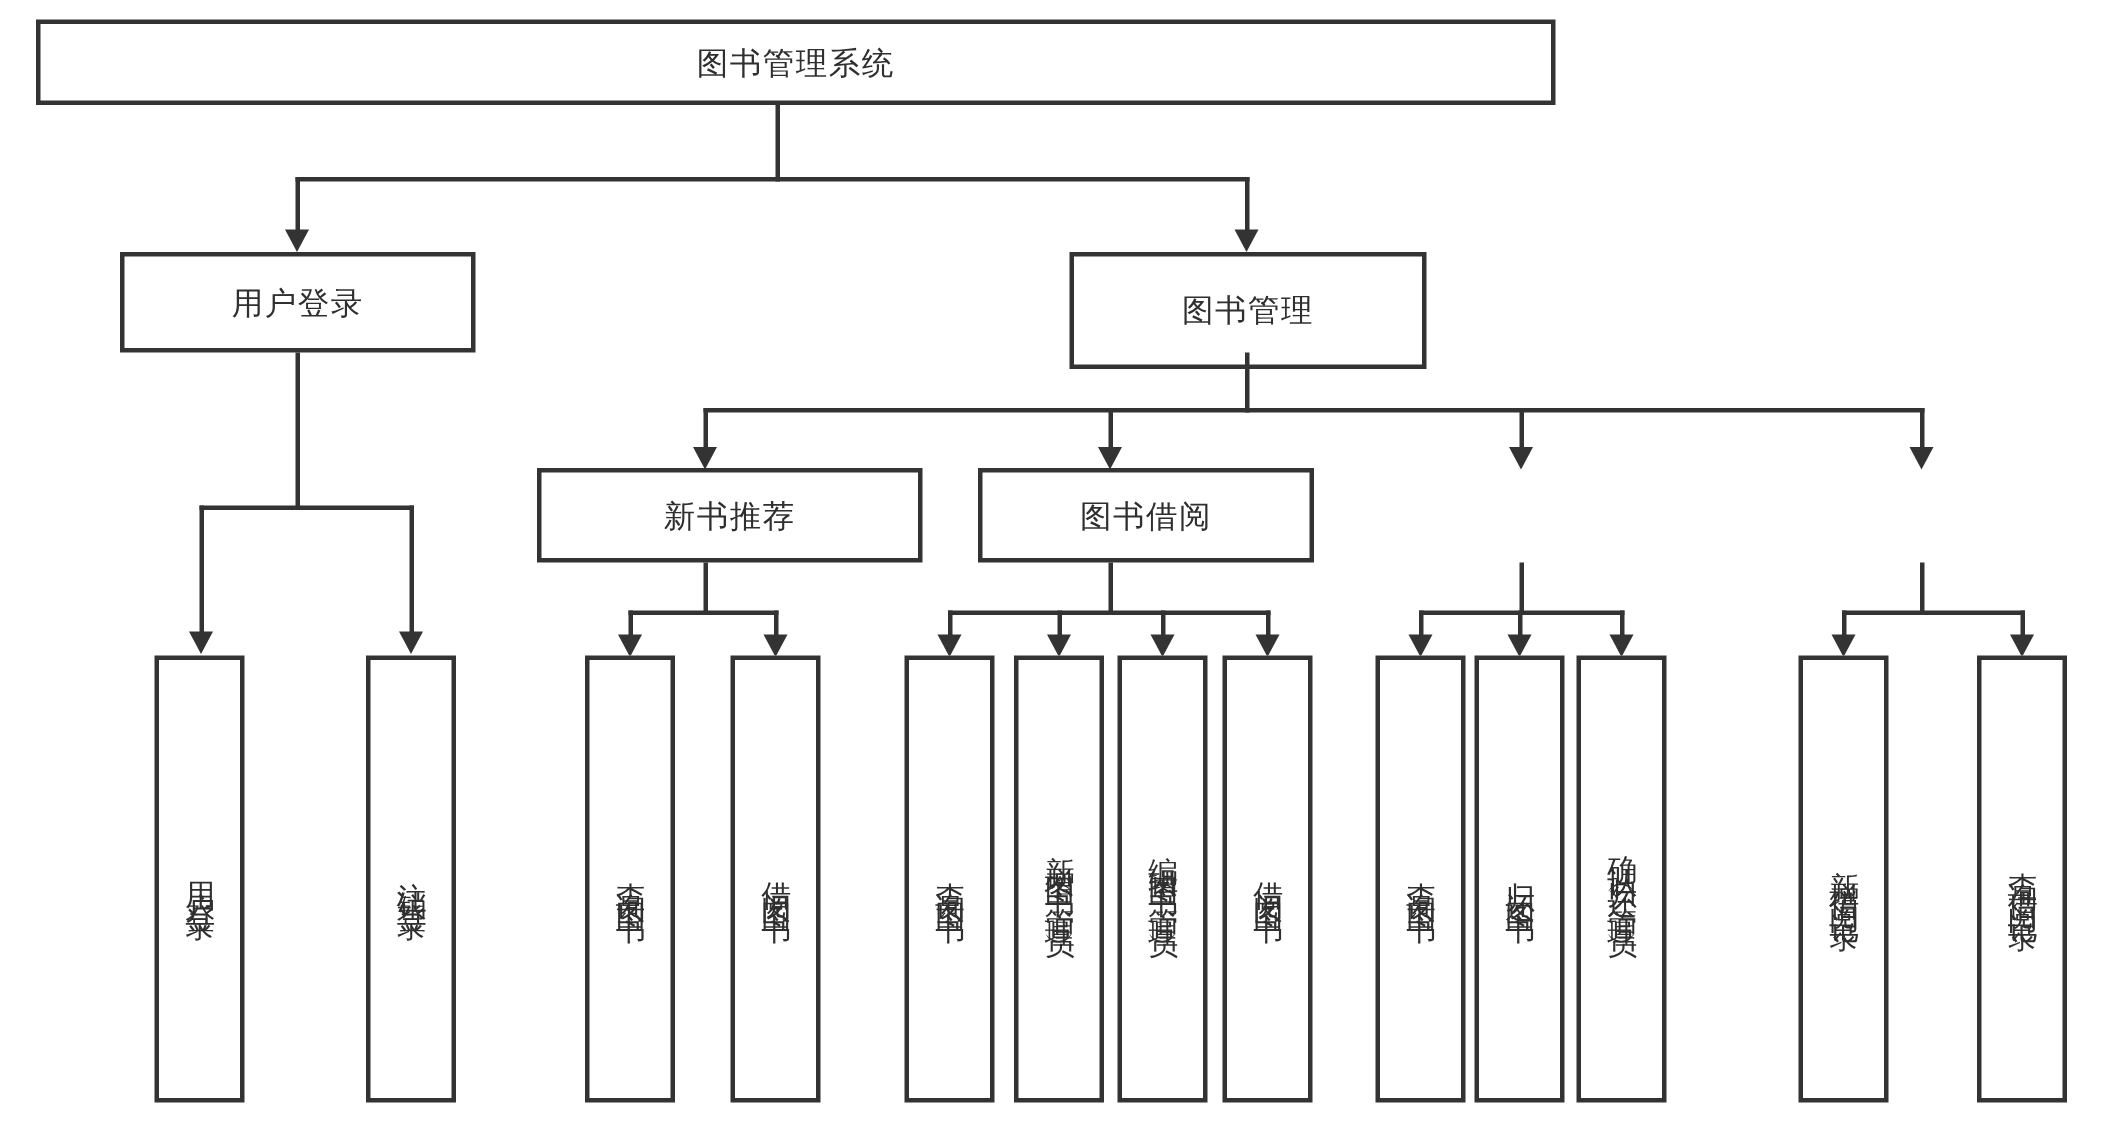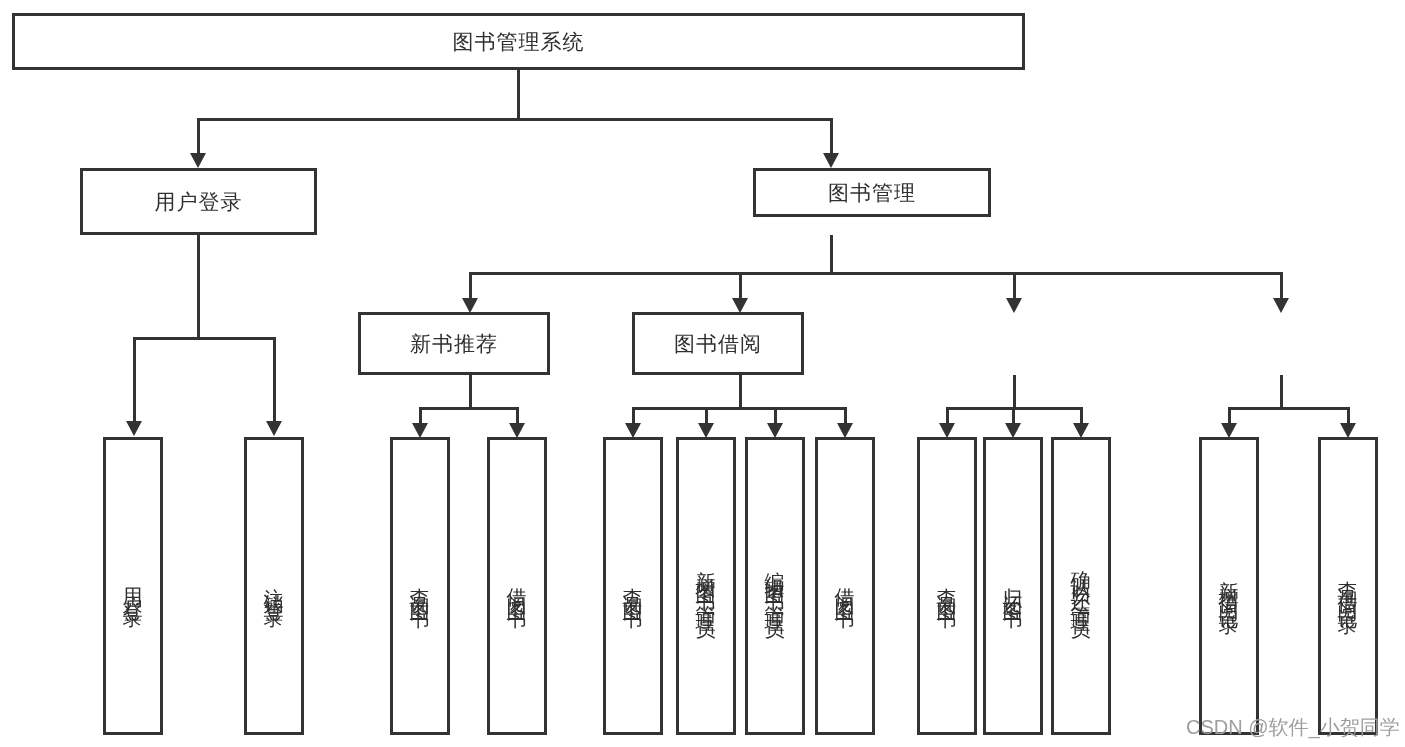--- a/index.html
+++ b/index.html
@@ -86,37 +86,37 @@
     color:var(--watermark);
     white-space:nowrap;
     z-index:10;
   }
 </style>
 </head>
 <body>
 
 <div class="canvas">
 
-  <div class="box hbox" style="left:12px;top:13px;width:1013px;height:57px;">
+  <div class="box hbox" style="left:24px;top:13px;width:1013px;height:57px;">
     <span class="lbl">图书管理系统</span>
   </div>
 
   <div class="vline" style="left:517px;top:70px;height:51px;"></div>
   <div class="hline" style="left:197px;top:118px;width:636px;"></div>
   <div class="arrow" style="left:190px;top:118px;height:50px;">
       <span class="shaft"></span>
     </div>
   <div class="arrow" style="left:823px;top:118px;height:50px;">
       <span class="shaft"></span>
     </div>
 
   <div class="box hbox" style="left:80px;top:168px;width:237px;height:67px;">
     <span class="lbl">用户登录</span>
   </div>
-  <div class="box hbox" style="left:713px;top:168px;width:238px;height:49px;margin-left:40px;">
+  <div class="box hbox" style="left:713px;top:168px;width:238px;height:78px;">
     <span class="lbl">图书管理</span>
   </div>
 
   <div class="vline" style="left:197px;top:235px;height:105px;"></div>
   <div class="hline" style="left:133px;top:337px;width:143px;"></div>
   <div class="arrow" style="left:126px;top:337px;height:99px;">
       <span class="shaft"></span>
     </div>
   <div class="arrow" style="left:266px;top:337px;height:99px;">
       <span class="shaft"></span>
@@ -130,24 +130,24 @@
   <div class="arrow" style="left:732px;top:272px;height:41px;">
       <span class="shaft"></span>
     </div>
   <div class="arrow" style="left:1006px;top:272px;height:41px;">
       <span class="shaft"></span>
     </div>
   <div class="arrow" style="left:1273px;top:272px;height:41px;">
       <span class="shaft"></span>
     </div>
 
-  <div class="box hbox" style="left:358px;top:312px;width:192px;height:63px;">
+  <div class="box hbox" style="left:358px;top:312px;width:257px;height:63px;">
     <span class="lbl">新书推荐</span>
   </div>
-  <div class="box hbox" style="left:632px;top:312px;width:172px;height:63px;">
+  <div class="box hbox" style="left:652px;top:312px;width:224px;height:63px;">
     <span class="lbl">图书借阅</span>
   </div>
 
   <div class="vline" style="left:469px;top:375px;height:35px;"></div>
   <div class="hline" style="left:419px;top:407px;width:100px;"></div>
   <div class="arrow" style="left:412px;top:407px;height:31px;">
       <span class="shaft"></span>
     </div>
   <div class="arrow" style="left:509px;top:407px;height:31px;">
       <span class="shaft"></span>
@@ -226,15 +226,14 @@
     <span class="vlbl">确认归还（管理员）</span>
   </div>
 
   <div class="box vbox" style="left:1199px;">
     <span class="vlbl">新增借阅记录</span>
   </div>
   <div class="box vbox" style="left:1318px;">
     <span class="vlbl">查询借阅记录</span>
   </div>
 
-  <div class="watermark">CSDN @软件_小贺同学</div>
 
 </div>
 
 </body></html>

